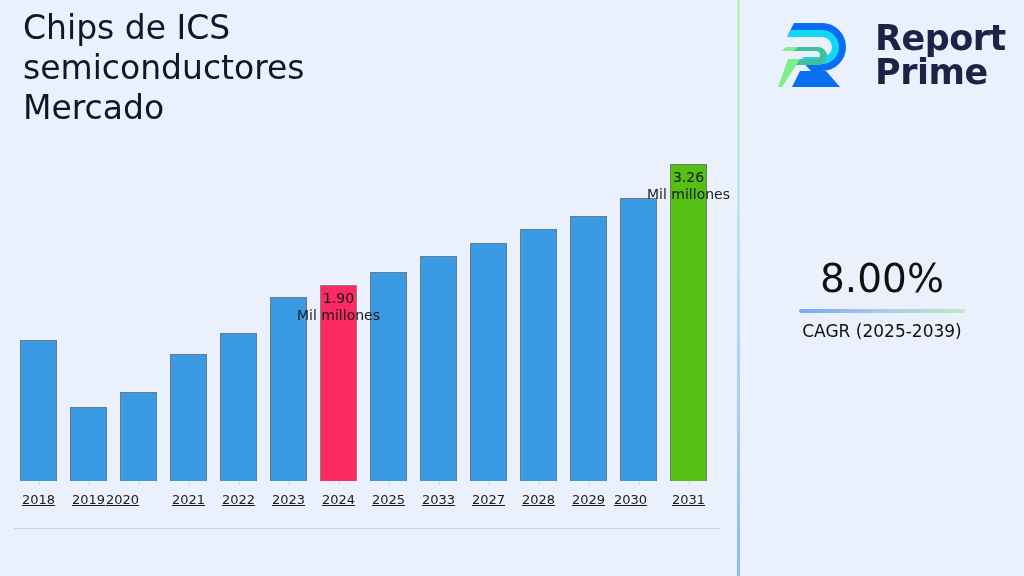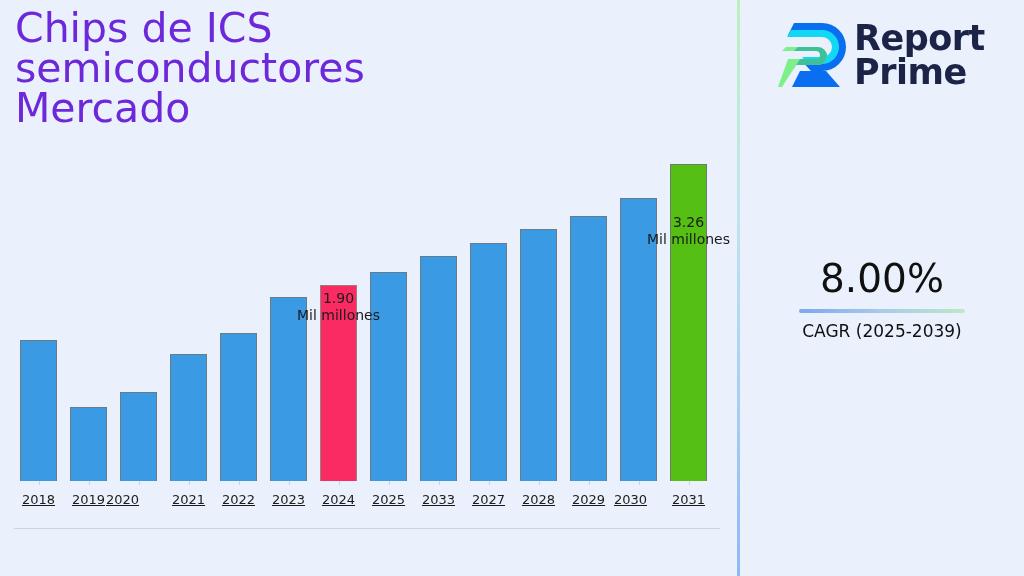--- a/index.html
+++ b/index.html
@@ -11,25 +11,25 @@
   }
   #root {
     position: relative;
     width: 1024px; height: 576px;
     background: #eaf1fd;
   }
 
   
   .title {
     position: absolute;
-    left: 15px; top: 8px;
+    left: 23px; top: 8px;
     width: 430px;
-    font-size: 41px;
+    font-size: 33px;
     line-height: 40px;
-    color: #6d28d9;
+    color: #0f172a;
     font-weight: 400;
     letter-spacing: 0px;
     white-space: pre-line;
   }
 
   
   .v-divider {
     position: absolute;
     left: 737px; top: 0;
     width: 3px; height: 576px;
@@ -98,21 +98,21 @@
     left: 740px; top: 0;
     width: 284px; height: 576px;
   }
 
   .logo {
     position: absolute;
     left: 38px; top: 14px;
     width: 240px; height: 82px;
     display: flex;
     align-items: center;
-    gap: 2px;
+    gap: 23px;
   }
   .logo-mark { width: 74px; height: 72px; flex: none; }
   .logo-text {
     font-size: 35px;
     line-height: 34px;
     font-weight: 700;
     color: #1b2447;
     letter-spacing: -0.5px;
     white-space: pre-line;
     font-family: "DejaVu Sans", sans-serif;
@@ -191,21 +191,21 @@
         <div class="tick" style="left: 588.5px;"></div>
         <div class="xlabel" style="left: 570px;">2029</div>
         <div class="bar blue" style="left: 620px; height: 283px;"></div>
         <div class="tick" style="left: 638.5px;"></div>
         <div class="xlabel" style="left: 612px;">2030</div>
         <div class="bar green" style="left: 670px; height: 317px;"></div>
         <div class="tick" style="left: 688.5px;"></div>
         <div class="xlabel" style="left: 670px;">2031</div>
         <div class="callout" style="left: 268.5px; top: 290px;">1.90
 Mil millones</div>
-        <div class="callout" style="left: 618.5px; top: 169px; margin-top: 45px;">3.26
+        <div class="callout" style="left: 618.5px; top: 169px;">3.26
 Mil millones</div>
       </div>
   </div>
 
   <div class="v-divider"></div>
 
   <div class="side">
 
     <div class="logo">
       <span class="logo-mark">

